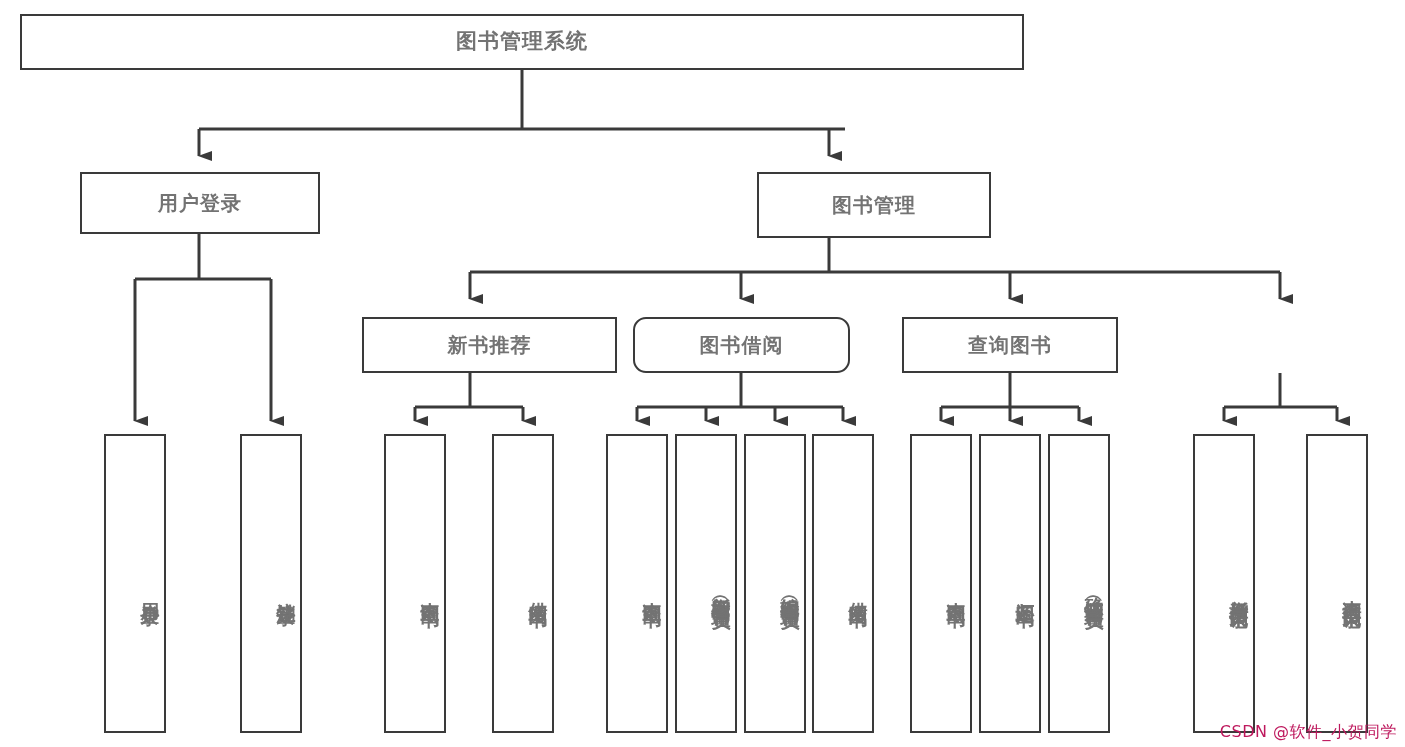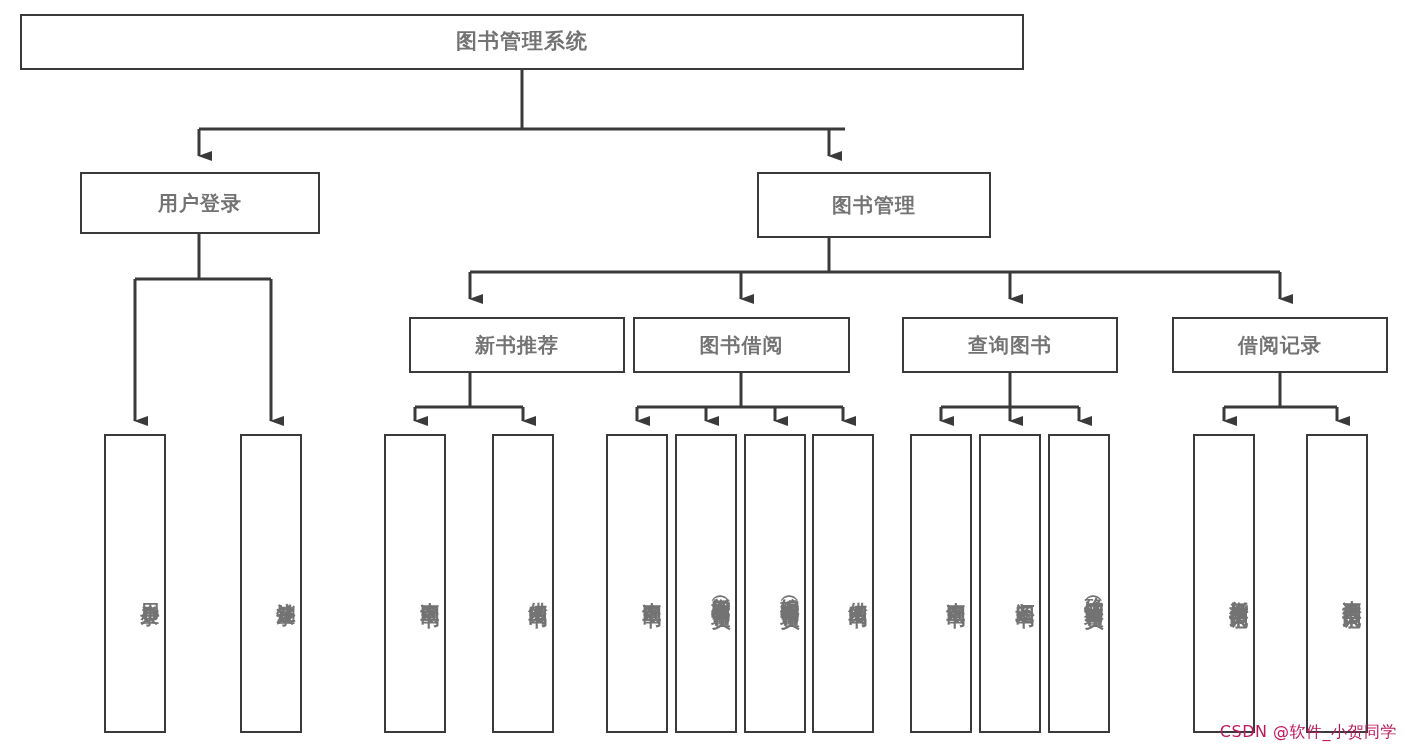--- a/index.html
+++ b/index.html
@@ -128,31 +128,28 @@
     <span>图书管理系统</span>
   </div>
 
   <div class="node horiz" style="left:80px; top:172px; width:240px; height:62px;">
     <span>用户登录</span>
   </div>
   <div class="node horiz" style="left:730px; top:172px; width:234px; height:66px;margin-left:27px;">
     <span>图书管理</span>
   </div>
 
-  <div class="node horiz" style="left:362px; top:317px; width:216px; height:56px;margin-left:47px;">
+  <div class="node horiz" style="left:362px; top:317px; width:255px; height:56px;">
     <span>新书推荐</span>
   </div>
-  <div class="node horiz" style="left:633px; top:317px; width:217px; height:56px;">
+  <div class="node horiz" style="left:633px; top:317px; width:217px; height:56px;border-radius:13px;">
     <span>图书借阅</span>
   </div>
   <div class="node horiz" style="left:902px; top:317px; width:216px; height:56px;">
     <span>查询图书</span>
-  </div>
-  <div class="node horiz" style="left:1172px; top:317px; width:216px; height:56px;">
-    <span>借阅记录</span>
   </div>
 
   <div class="node vert" style="left:104px; top:434px; width:62px; height:299px;">
     <span class="vlabel">用户登录</span>
   </div>
   <div class="node vert" style="left:240px; top:434px; width:62px; height:299px;">
     <span class="vlabel">注销登录</span>
   </div>
 
   <div class="node vert" style="left:384px; top:434px; width:62px; height:299px;">

